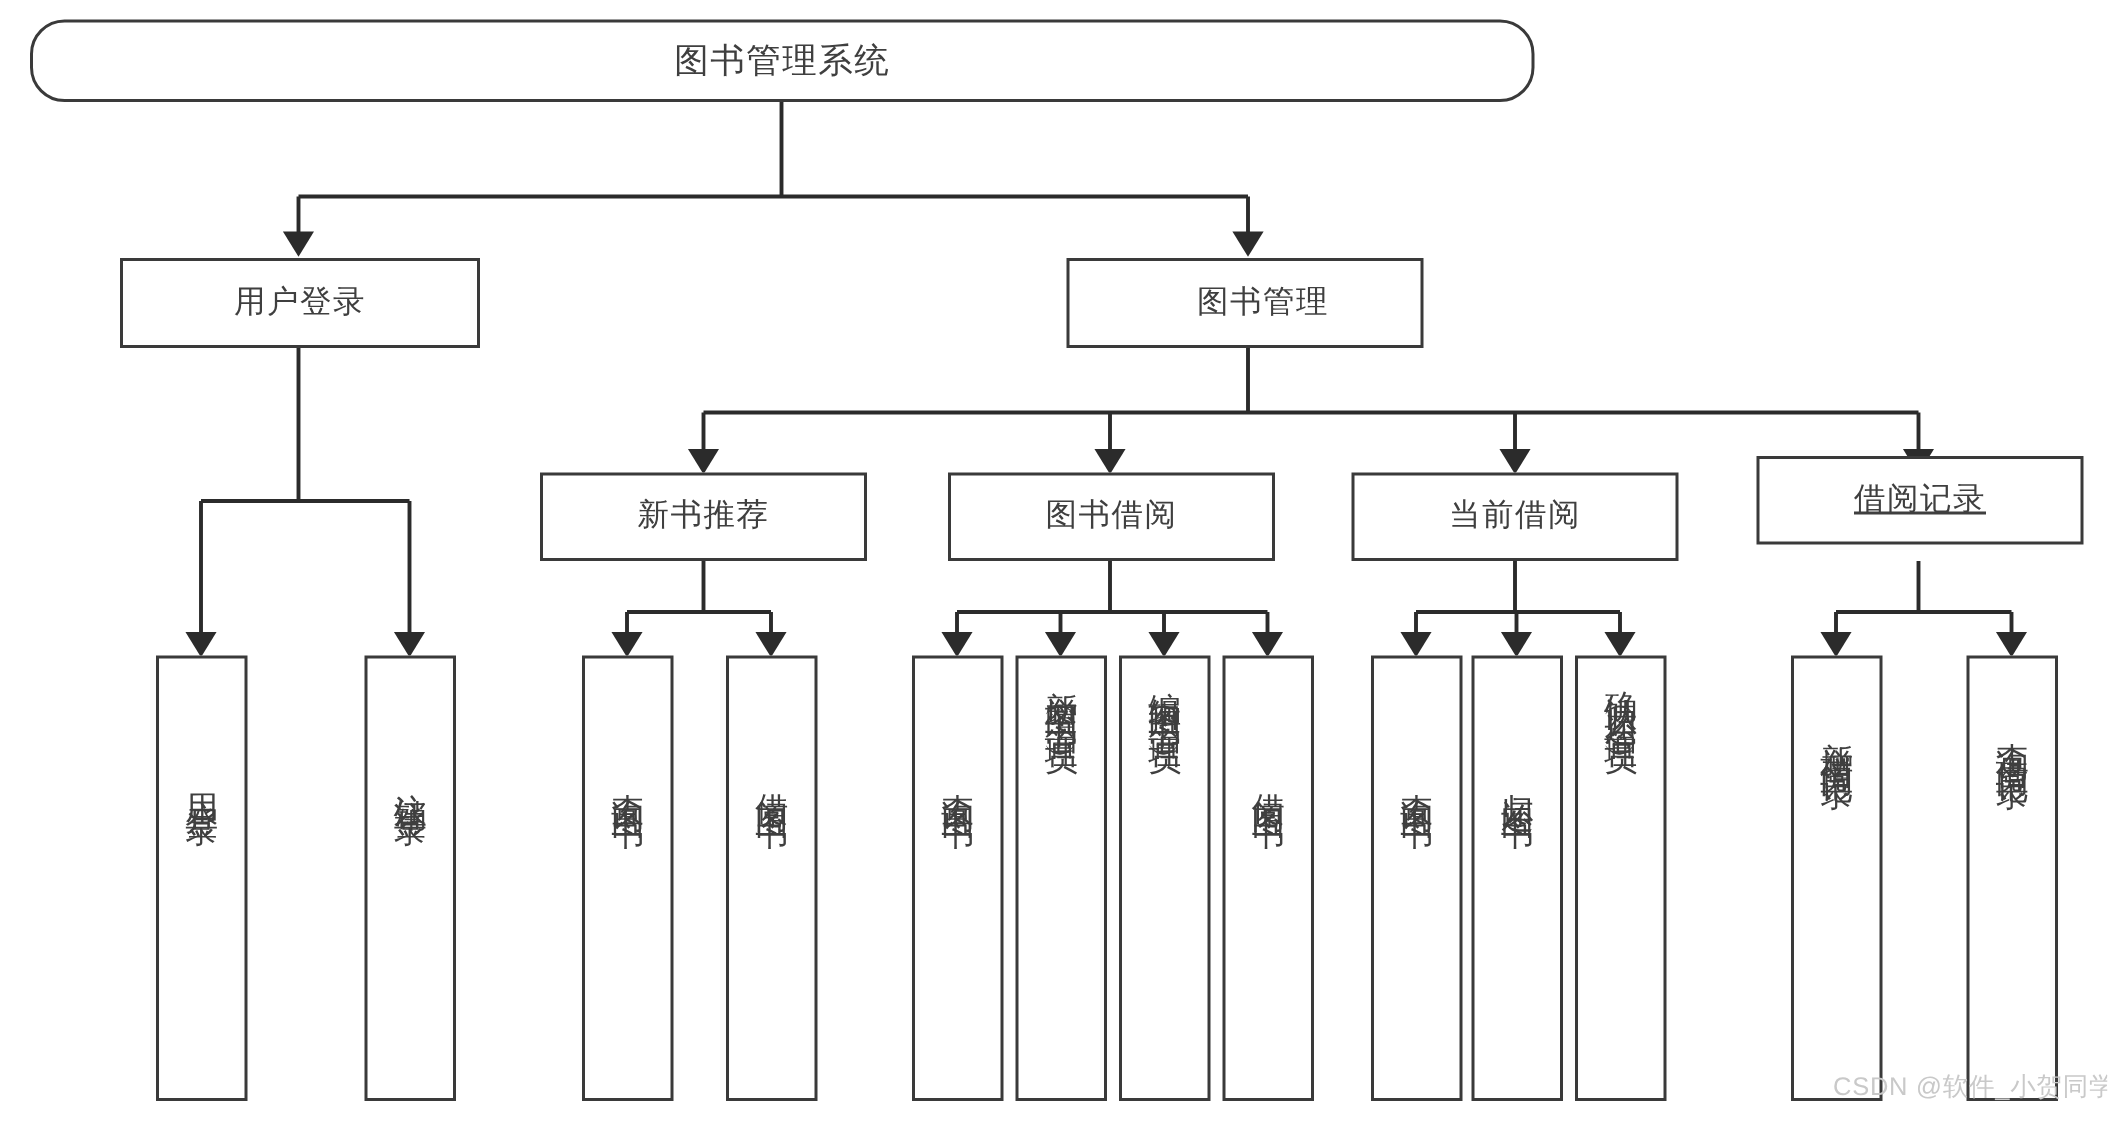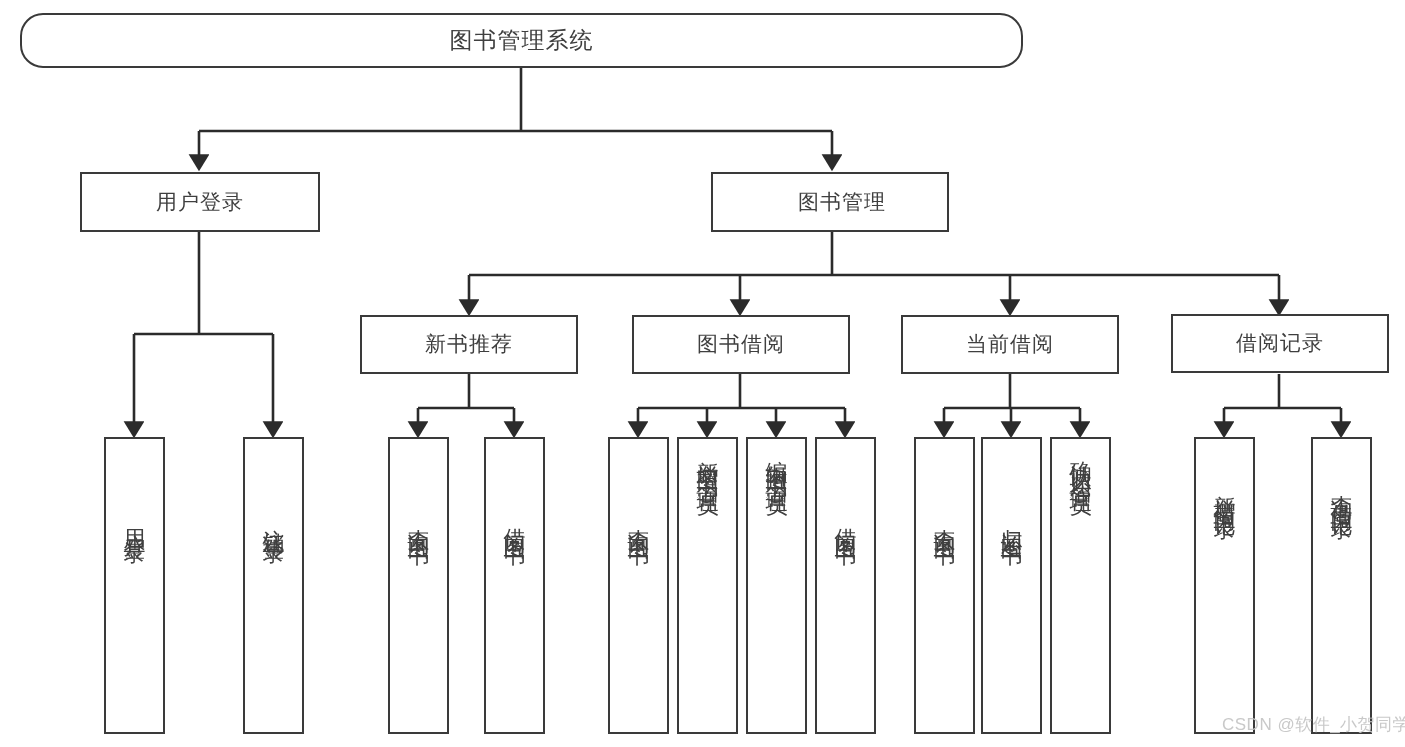--- a/index.html
+++ b/index.html
@@ -141,21 +141,21 @@
   </div>
 
   <div class="node branch" style="left:901px; top:315px; width:218px; height:59px;">
     <span class="label">当前借阅</span>
   </div>
 
   <div class="node branch" style="left:632px; top:315px; width:218px; height:59px;">
     <span class="label">图书借阅</span>
   </div>
 
-  <div class="node branch" style="left:1171px; top:314px; width:218px; height:59px;">
+  <div class="node branch" style="left:1171px; top:304px; width:218px; height:59px;text-decoration:underline;">
     <span class="label">借阅记录</span>
   </div>
 
   <div class="node leaf" style="left:104px; top:437px; width:61px; height:297px; padding-top:72px;">
     <span class="label">用户登录</span>
   </div>
 
   <div class="node leaf" style="left:243px; top:437px; width:61px; height:297px; padding-top:72px;">
     <span class="label">注销登录</span>
   </div>

